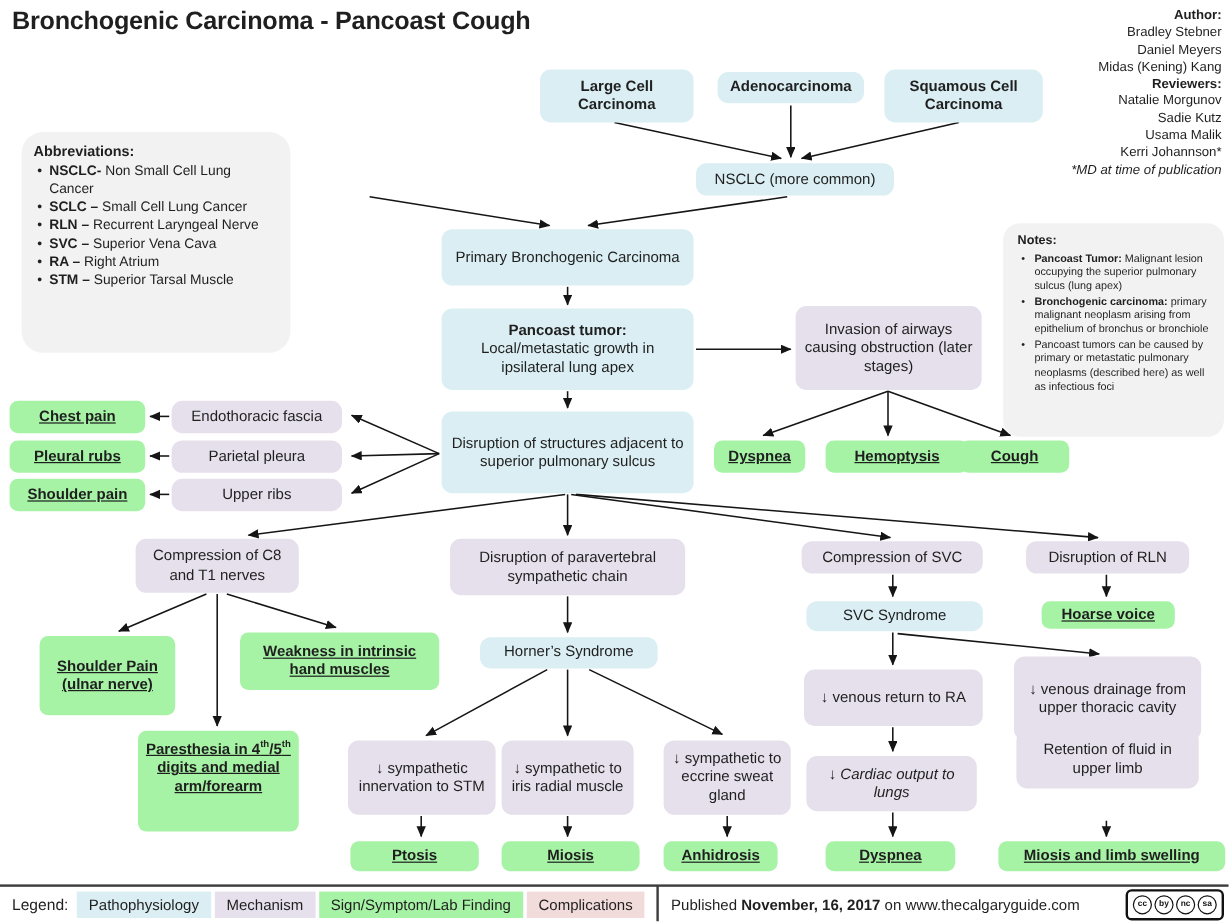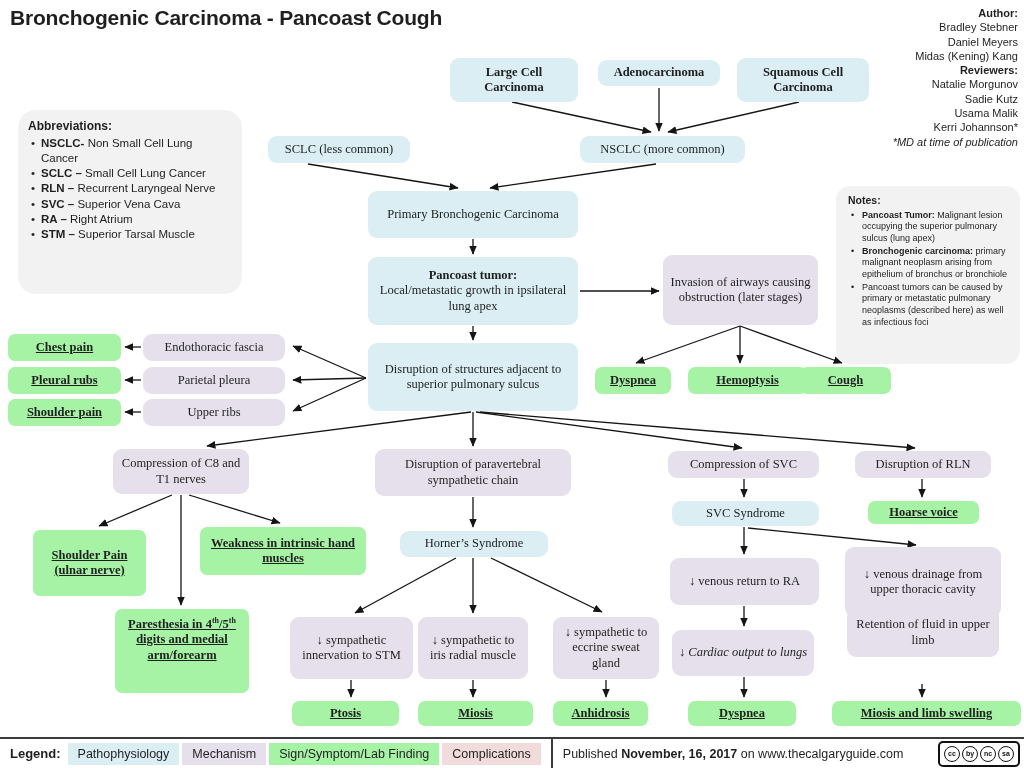--- a/index.html
+++ b/index.html
@@ -33,36 +33,36 @@
   .abbr-panel .b{font-weight:bold;}
 
   .notes-panel{left:836px;top:186px;width:184px;height:178px;padding:8px 12px;border-radius:14px;font-size:9px;line-height:1.3;}
   .notes-panel .panel-title{font-weight:bold;font-size:10.5px;margin-bottom:2px;}
   .notes-panel li{list-style:none;position:relative;padding-left:14px;margin-bottom:1px;}
   .notes-panel li::before{content:"•";position:absolute;left:3px;}
   .notes-panel .b{font-weight:bold;}
 
   
   .node{position:absolute;display:flex;flex-direction:column;align-items:center;justify-content:center;
-        text-align:center;border-radius:9px;padding:2px 6px;font-size:12.5px;line-height:1.22;font-family:Liberation Serif, serif;}
+        text-align:center;border-radius:9px;padding:2px 6px;font-size:12.5px;line-height:1.22;}
   .patho{background:var(--pathophysiology);}
   .mech{background:var(--mechanism);}
   .sign{background:var(--sign-symptom);border-radius:7px;font-weight:bold;text-decoration:underline;}
   .bold{font-weight:bold;}
   .italic{font-style:italic;}
   sup{font-size:8px;line-height:0;}
 
   
   #arrows{position:absolute;left:0;top:0;width:1024px;height:768px;pointer-events:none;}
   #arrows line{stroke:#151515;stroke-width:1.3;}
 
   
   .footer{position:absolute;left:0;top:737px;width:1024px;height:31px;border-top:2px solid #3c3c3c;
           display:flex;align-items:center;padding-left:10px;}
-  .legend-label{font-weight:bold;font-size:13px;margin-right:7px;text-align:right;}
+  .legend-label{font-weight:normal;font-size:13px;margin-right:7px;text-align:right;}
   .swatch{font-size:12.5px;padding:4px 10px;margin-right:3px;white-space:nowrap;}
   .sw-patho{background:var(--pathophysiology);}
   .sw-mech{background:var(--mechanism);}
   .sw-sign{background:var(--sign-symptom);}
   .sw-comp{background:var(--complications);}
   .footer-divider{height:31px;border-left:2px solid #3c3c3c;margin-left:7px;}
   .published{font-size:12.5px;margin-left:10px;white-space:nowrap;}
   .published .b{font-weight:bold;}
   .cc-badge{margin-left:auto;margin-right:4px;display:flex;align-items:center;gap:2px;
             border:2px solid #111;border-radius:5px;padding:2px 4px;background:#fff;height:26px;}
@@ -153,21 +153,20 @@
     <line x1="744" y1="606" x2="744" y2="626" marker-end="url(#ah)"></line>
     <line x1="744" y1="677" x2="744" y2="697" marker-end="url(#ah)"></line>
     <line x1="922" y1="618" x2="922" y2="632" marker-end="url(#ah)"></line>
     <line x1="922" y1="684" x2="922" y2="697" marker-end="url(#ah)"></line>
     <line x1="922" y1="479" x2="922" y2="497" marker-end="url(#ah)"></line>
   </svg>
 
   <div class="node patho bold" style="left:450px;top:58px;width:128px;height:44px">Large Cell Carcinoma</div>
   <div class="node patho bold" style="left:598px;top:60px;width:122px;height:26px">Adenocarcinoma</div>
   <div class="node patho bold" style="left:737px;top:58px;width:132px;height:44px">Squamous Cell Carcinoma</div>
-  <div class="node patho" style="left:268px;top:136px;width:142px;height:27px">SCLC (less common)</div>
   <div class="node patho" style="left:580px;top:136px;width:165px;height:27px">NSCLC (more common)</div>
   <div class="node patho" style="left:368px;top:191px;width:210px;height:47px">Primary Bronchogenic Carcinoma</div>
 
   <div class="node patho" style="left:368px;top:257px;width:210px;height:68px">
     <span class="bold">Pancoast tumor:</span>
     <span>Local/metastatic growth in ipsilateral lung apex</span>
   </div>
 
   <div class="node patho" style="left:368px;top:343px;width:210px;height:68px">Disruption of structures adjacent to superior pulmonary sulcus</div>
   <div class="node mech" style="left:663px;top:255px;width:155px;height:70px">Invasion of airways causing obstruction (later stages)</div>

